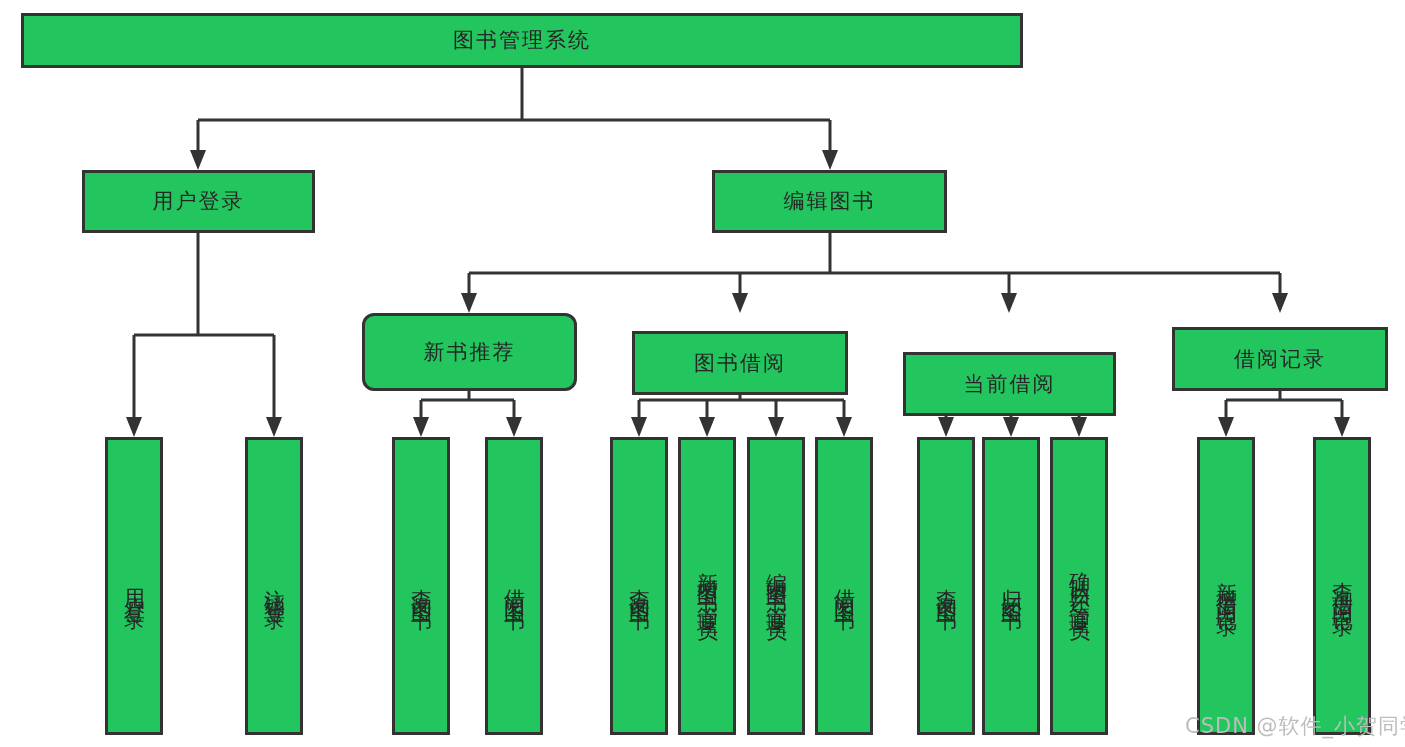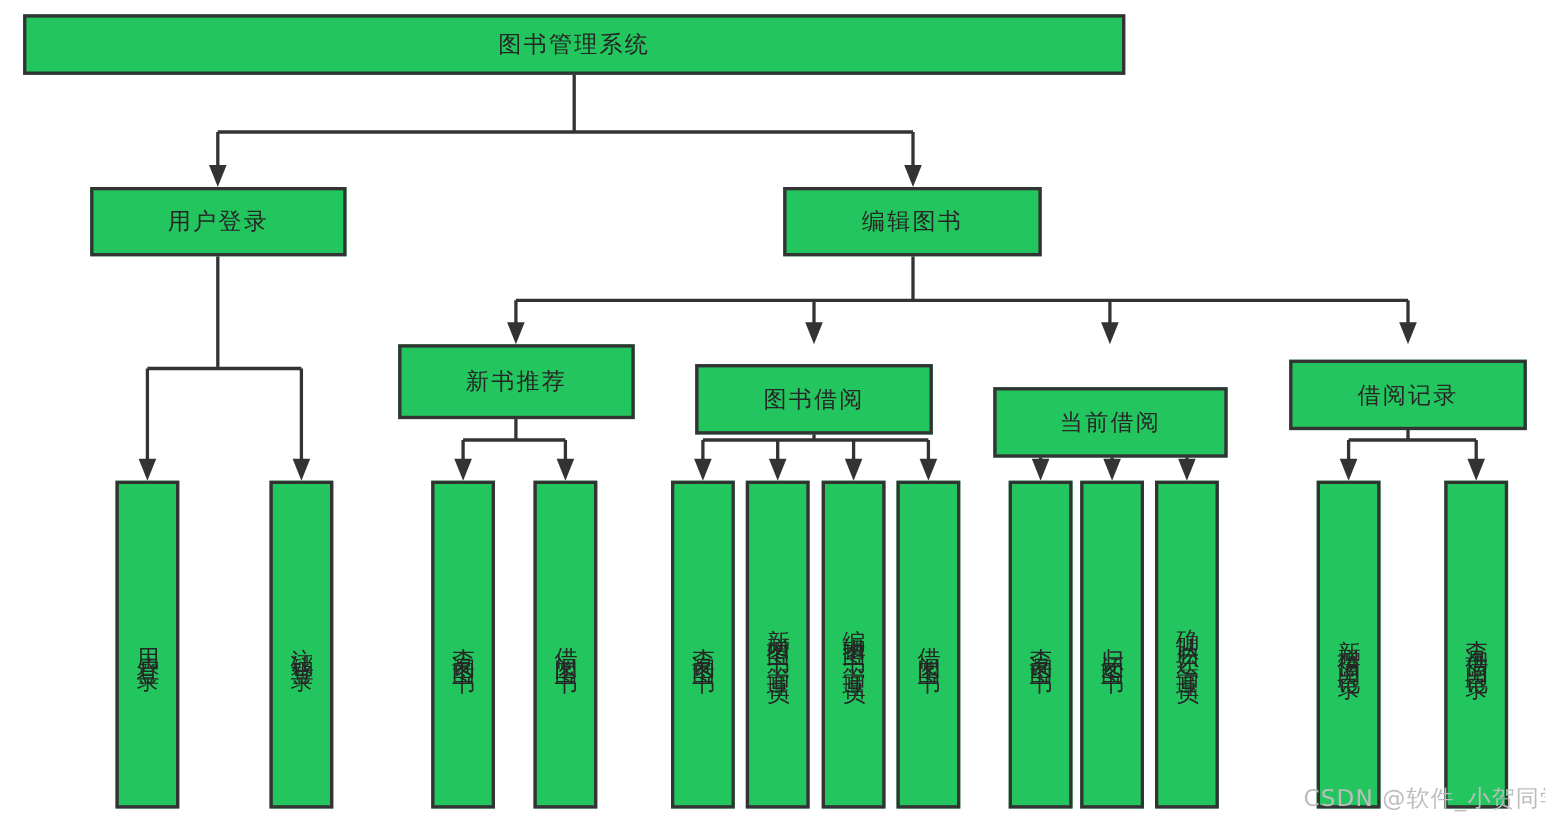--- a/index.html
+++ b/index.html
@@ -43,21 +43,21 @@
     font-size: 21px;
     letter-spacing: 7px;
     line-height: 1;
   }
   
   .n-root   { left: 21px;   top: 13px;  width: 1002px; height: 55px; }
   
   .n-l2-a   { left: 82px;   top: 170px; width: 233px;  height: 63px; }
   .n-l2-b   { left: 712px;  top: 170px; width: 235px;  height: 63px; }
   
-  .n-l3-a   { left: 362px;  top: 313px; width: 215px;  height: 68px; }
+  .n-l3-a   { left: 362px;  top: 313px; width: 215px;  height: 78px; border-radius: 12px; }
   .n-l3-b   { left: 632px;  top: 331px; width: 216px;  height: 64px; }
   .n-l3-c   { left: 903px;  top: 313px; width: 213px;  height: 64px; margin-top: 39px; }
   .n-l3-d   { left: 1172px; top: 327px; width: 216px;  height: 64px; }
   
   .leaf     { top: 437px; width: 58px; height: 298px; }
   .lf-1  { left: 105px; }
   .lf-2  { left: 245px; }
   .lf-3  { left: 392px; }
   .lf-4  { left: 485px; }
   .lf-5  { left: 610px; }

